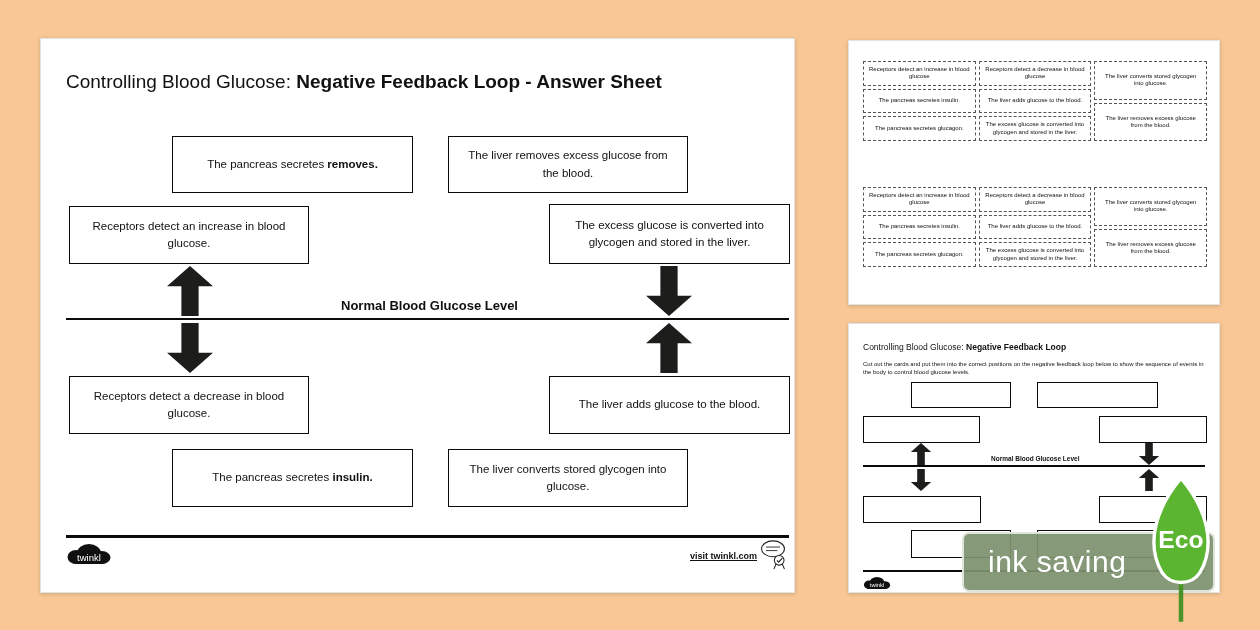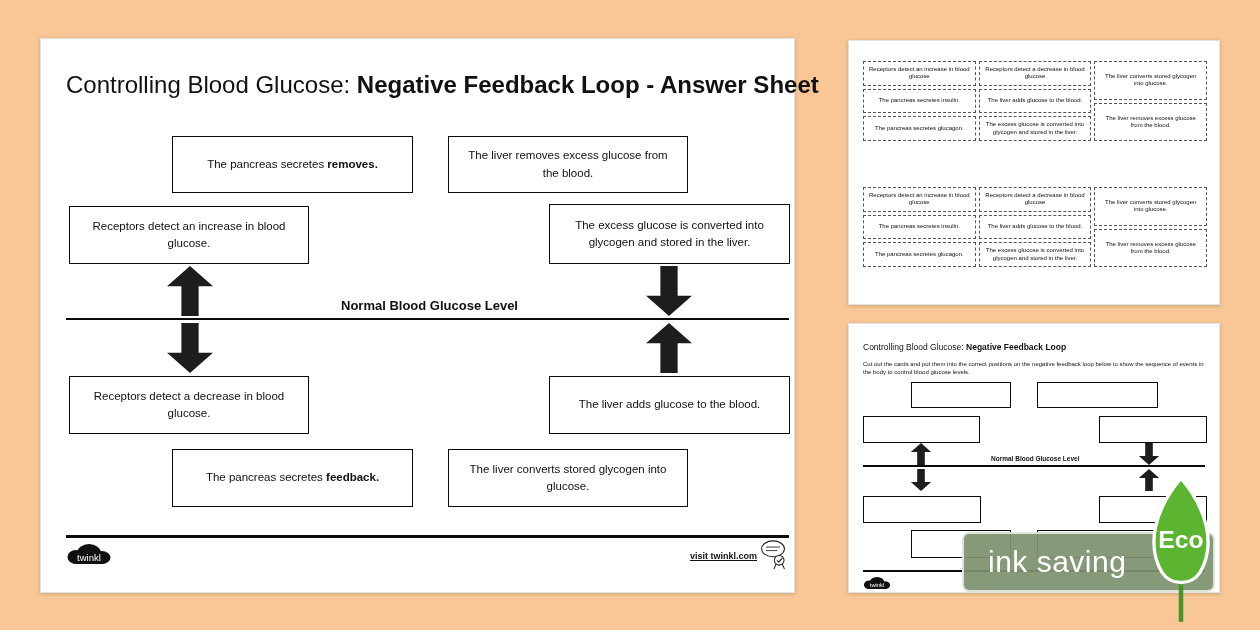--- a/index.html
+++ b/index.html
@@ -8,21 +8,21 @@
     background:#f8c795; overflow:hidden;
     font-family:"Liberation Sans", sans-serif; color:#111;
   }
   .sheet {
     position:absolute; background:#ffffff;
     box-shadow:0 1px 4px rgba(0,0,0,.18);
     border:1px solid #e3e3e3; box-sizing:border-box;
   }
   
   .main-sheet { left:40px; top:38px; width:755px; height:555px; }
-  .main-title { position:absolute; left:25px; top:32px; font-size:24px; white-space:nowrap; }
+  .main-title { position:absolute; left:25px; top:32px; font-size:19px; white-space:nowrap; }
   .main-title .bold { font-weight:bold; }
   .tbox {
     position:absolute; border:1.5px solid #0b0b0b; background:#fff;
     display:flex; align-items:center; justify-content:center;
     text-align:center; font-size:11.5px; line-height:1.5;
     padding:4px 14px; box-sizing:border-box;
   }
   .tbox b { font-weight:bold; }
   .hline { position:absolute; background:#0b0b0b; height:2px; }
   .normal-label { position:absolute; font-weight:bold; font-size:13px; }
@@ -100,21 +100,21 @@
 
     <div class="tbox" style="left:28px; top:337px; width:240px; height:58px;">
       <span>Receptors detect a decrease in blood glucose.</span>
     </div>
 
     <div class="tbox" style="left:508px; top:337px; width:241px; height:58px;">
       <span>The liver adds glucose to the blood.</span>
     </div>
 
     <div class="tbox" style="left:131px; top:410px; width:241px; height:58px;">
-      <span><span>The pancreas secretes </span><b>feedback.</b></span>
+      <span><span>The pancreas secretes </span><b>insulin.</b></span>
     </div>
 
     <div class="tbox" style="left:407px; top:410px; width:240px; height:58px;">
       <span>The liver converts stored glycogen into glucose.</span>
     </div>
 
     <div class="hline" style="left:25px; right:5px; top:496px; height:2.5px;"></div>
 
     <svg class="logo-svg" style="left:25px; top:502px;" width="46" height="26" viewBox="0 0 92 52">
       <g fill="#101010">

